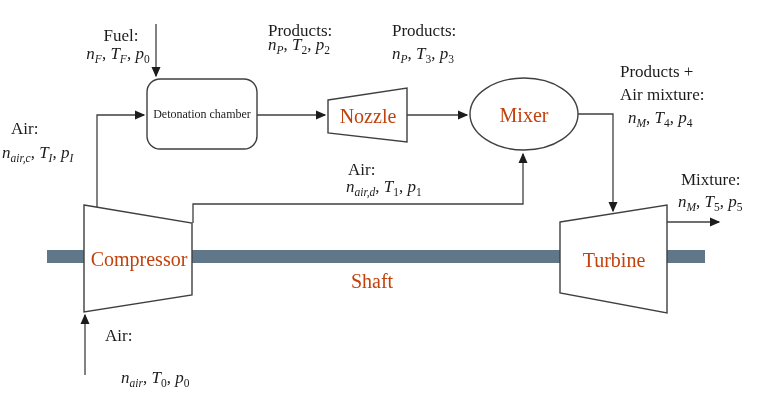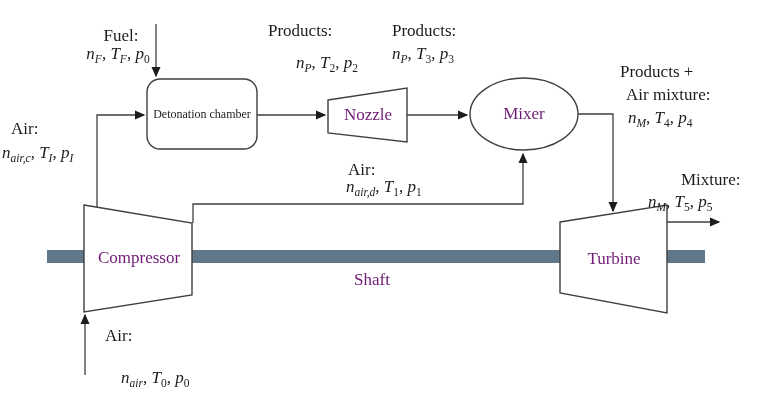--- a/index.html
+++ b/index.html
@@ -18,23 +18,23 @@
     line-height:1.15;
     white-space:nowrap;
     color:#1c1c1c;
   }
   .math{font-size:17px;}
   .math i{font-style:italic;}
   .math sub{font-size:11.5px;line-height:0;}
   .centered{transform:translateX(-50%);}
   .comp-name{
     position:absolute;
-    font-size:17px;
+    font-size:20px;
     white-space:nowrap;
-    color:#701a75;
+    color:#c2410c;
   }
   .chamber-text{
     position:absolute;
     left:147px;top:79px;width:110px;height:70px;
     display:flex;align-items:center;justify-content:center;
     text-align:center;font-size:12px;line-height:1.35;
     white-space:normal;
   }
   .caption{
     position:absolute;
@@ -74,34 +74,34 @@
     <path d="M85,375 V315" fill="none" stroke="#3f3f3f" stroke-width="1.3" marker-end="url(#ah)"></path>
   </svg>
 
   <div class="lbl centered" style="left:121px;top:6px;margin-top:20px;">Fuel:</div>
   <div class="lbl math centered" style="left:118px;top:28px;margin-top:16px;"><i>n</i><sub><i>F</i></sub>, <i>T</i><sub><i>F</i></sub>, <i>p</i><sub>0</sub></div>
 
   <div class="lbl" style="left:11px;top:119px;">Air:</div>
   <div class="lbl math" style="left:2px;top:143px;"><i>n</i><sub><i>air,c</i></sub>, <i>T</i><sub><i>I</i></sub>, <i>p</i><sub><i>I</i></sub></div>
 
   <div class="lbl" style="left:268px;top:21px;">Products:</div>
-  <div class="lbl math" style="left:268px;top:53px;margin-left:28px;"><i>n</i><sub><i>P</i></sub>, <i>T</i><sub>2</sub>, <i>p</i><sub>2</sub></div>
+  <div class="lbl math" style="left:268px;top:35px;"><i>n</i><sub><i>P</i></sub>, <i>T</i><sub>2</sub>, <i>p</i><sub>2</sub></div>
 
   <div class="lbl" style="left:392px;top:21px;">Products:</div>
   <div class="lbl math" style="left:392px;top:44px;"><i>n</i><sub><i>P</i></sub>, <i>T</i><sub>3</sub>, <i>p</i><sub>3</sub></div>
 
   <div class="lbl" style="left:348px;top:160px;">Air:</div>
   <div class="lbl math" style="left:346px;top:177px;"><i>n</i><sub><i>air,d</i></sub>, <i>T</i><sub>1</sub>, <i>p</i><sub>1</sub></div>
 
   <div class="lbl" style="left:620px;top:62px;">Products +</div>
-  <div class="lbl" style="left:620px;top:85px;margin-left:6px;">Air mixture:</div>
+  <div class="lbl" style="left:620px;top:85px;">Air mixture:</div>
   <div class="lbl math" style="left:628px;top:108px;"><i>n</i><sub><i>M</i></sub>, <i>T</i><sub>4</sub>, <i>p</i><sub>4</sub></div>
 
   <div class="lbl" style="left:681px;top:170px;">Mixture:</div>
-  <div class="lbl math" style="left:648px;top:192px;"><i>n</i><sub><i>M</i></sub>, <i>T</i><sub>5</sub>, <i>p</i><sub>5</sub></div>
+  <div class="lbl math" style="left:678px;top:192px;"><i>n</i><sub><i>M</i></sub>, <i>T</i><sub>5</sub>, <i>p</i><sub>5</sub></div>
 
   <div class="lbl" style="left:105px;top:326px;">Air:</div>
   <div class="lbl math" style="left:121px;top:348px;margin-top:20px;"><i>n</i><sub><i>air</i></sub>, <i>T</i><sub>0</sub>, <i>p</i><sub>0</sub></div>
 
   <div class="chamber-text">Detonation chamber</div>
   <div class="comp-name centered" style="left:368px;top:105px;">Nozzle</div>
   <div class="comp-name centered" style="left:524px;top:104px;">Mixer</div>
   <div class="comp-name centered" style="left:139px;top:248px;text-align:center;">Compressor</div>
   <div class="comp-name centered" style="left:614px;top:249px;">Turbine</div>
   <div class="comp-name centered" style="left:372px;top:270px;">Shaft</div>

